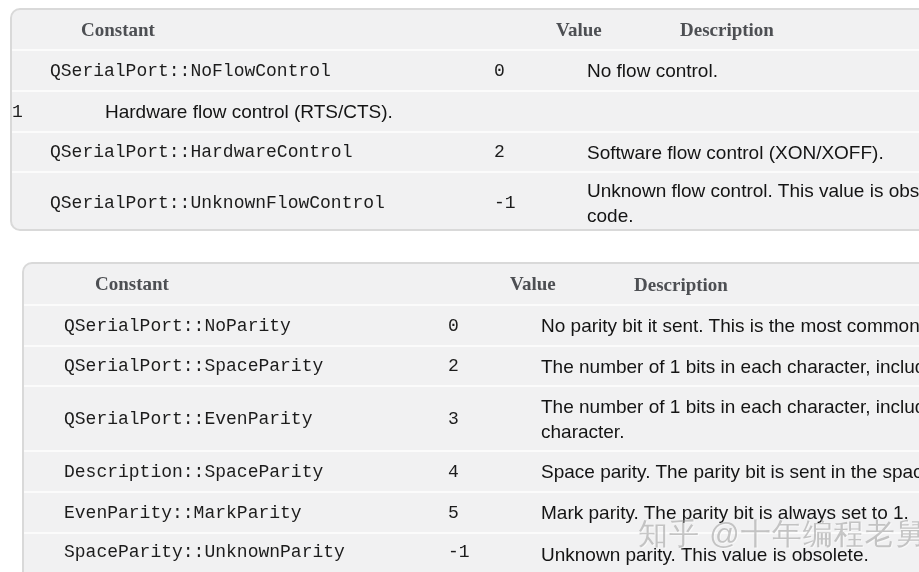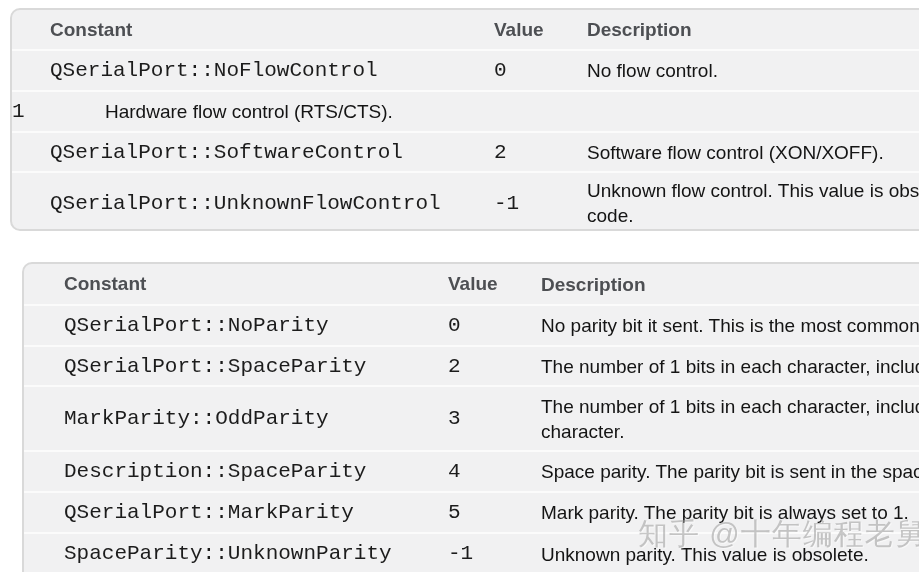--- a/index.html
+++ b/index.html
@@ -30,36 +30,37 @@
   .cell { flex:0 0 auto; }
   
   #table-1 .c-const { width:482px; padding-left:38px; }
   #table-1 .c-val   { width:93px; }
   
   #table-2 .c-const { width:424px; padding-left:40px; }
   #table-2 .c-val   { width:93px; }
   .c-desc { flex:1 1 auto; min-width:0; }
   .mono {
     font-family:"Liberation Mono", monospace;
-    font-size:21px;
+    font-size:18px;
     color:#1c1c1c;
     white-space:nowrap;
   }
   .c-desc {
     font-size:19px;
     color:#141414;
     line-height:25px;
   }
   .dline { white-space:nowrap; }
   .hdr .cell {
     font-weight:bold;
     font-size:19px;
     color:#4d4f53;
-    font-family:Liberation Sans, sans-serif;
+    font-family:Liberation Serif, serif;
     white-space:nowrap;
+    margin-left:31px;
   }
   .watermark {
     position:absolute;
     left:638px; top:514px;
     font-size:30px;
     letter-spacing:1px;
     color:#9e9e9e;
     opacity:0.55;
     text-shadow:1px 1px 0 #ffffff;
     white-space:nowrap;
@@ -83,21 +84,21 @@
       <div class="dline">No flow control.</div>
     </div>
   </div>
   <div class="row" style="height:41px">
     <div class="cell c-val mono">1</div>
     <div class="cell c-desc">
       <div class="dline">Hardware flow control (RTS/CTS).</div>
     </div>
   </div>
   <div class="row" style="height:40px">
-    <div class="cell c-const mono">QSerialPort::SoftwareControl</div>
+    <div class="cell c-const mono">QSerialPort::HardwareControl</div>
     <div class="cell c-val mono">2</div>
     <div class="cell c-desc">
       <div class="dline">Software flow control (XON/XOFF).</div>
     </div>
   </div>
   <div class="row" style="height:62px">
     <div class="cell c-const mono">QSerialPort::UnknownFlowControl</div>
     <div class="cell c-val mono">-1</div>
     <div class="cell c-desc">
       <div class="dline">Unknown flow control. This value is obsolete. It is provided to keep old source</div>
@@ -120,36 +121,36 @@
     </div>
   </div>
   <div class="row" style="height:40px">
     <div class="cell c-const mono">QSerialPort::SpaceParity</div>
     <div class="cell c-val mono">2</div>
     <div class="cell c-desc">
       <div class="dline">The number of 1 bits in each character, including the parity bit, is always even.</div>
     </div>
   </div>
   <div class="row" style="height:65px">
-    <div class="cell c-const mono">MarkParity::OddParity</div>
+    <div class="cell c-const mono">QSerialPort::EvenParity</div>
     <div class="cell c-val mono">3</div>
     <div class="cell c-desc">
       <div class="dline">The number of 1 bits in each character, including the parity bit, is always odd. It ensures that at least one state transition occurs in each</div>
       <div class="dline">character.</div>
     </div>
   </div>
   <div class="row" style="height:41px">
     <div class="cell c-const mono">Description::SpaceParity</div>
     <div class="cell c-val mono">4</div>
     <div class="cell c-desc">
       <div class="dline">Space parity. The parity bit is sent in the space signal condition.</div>
     </div>
   </div>
   <div class="row" style="height:41px">
-    <div class="cell c-const mono">QSerialPort::MarkParity</div>
+    <div class="cell c-const mono">EvenParity::MarkParity</div>
     <div class="cell c-val mono">5</div>
     <div class="cell c-desc">
       <div class="dline">Mark parity. The parity bit is always set to 1.</div>
     </div>
   </div>
   <div class="row" style="height:70px;align-items:flex-start;padding-top:8px">
     <div class="cell c-const mono">SpaceParity::UnknownParity</div>
     <div class="cell c-val mono">-1</div>
     <div class="cell c-desc">
       <div class="dline">Unknown parity. This value is obsolete.</div>

